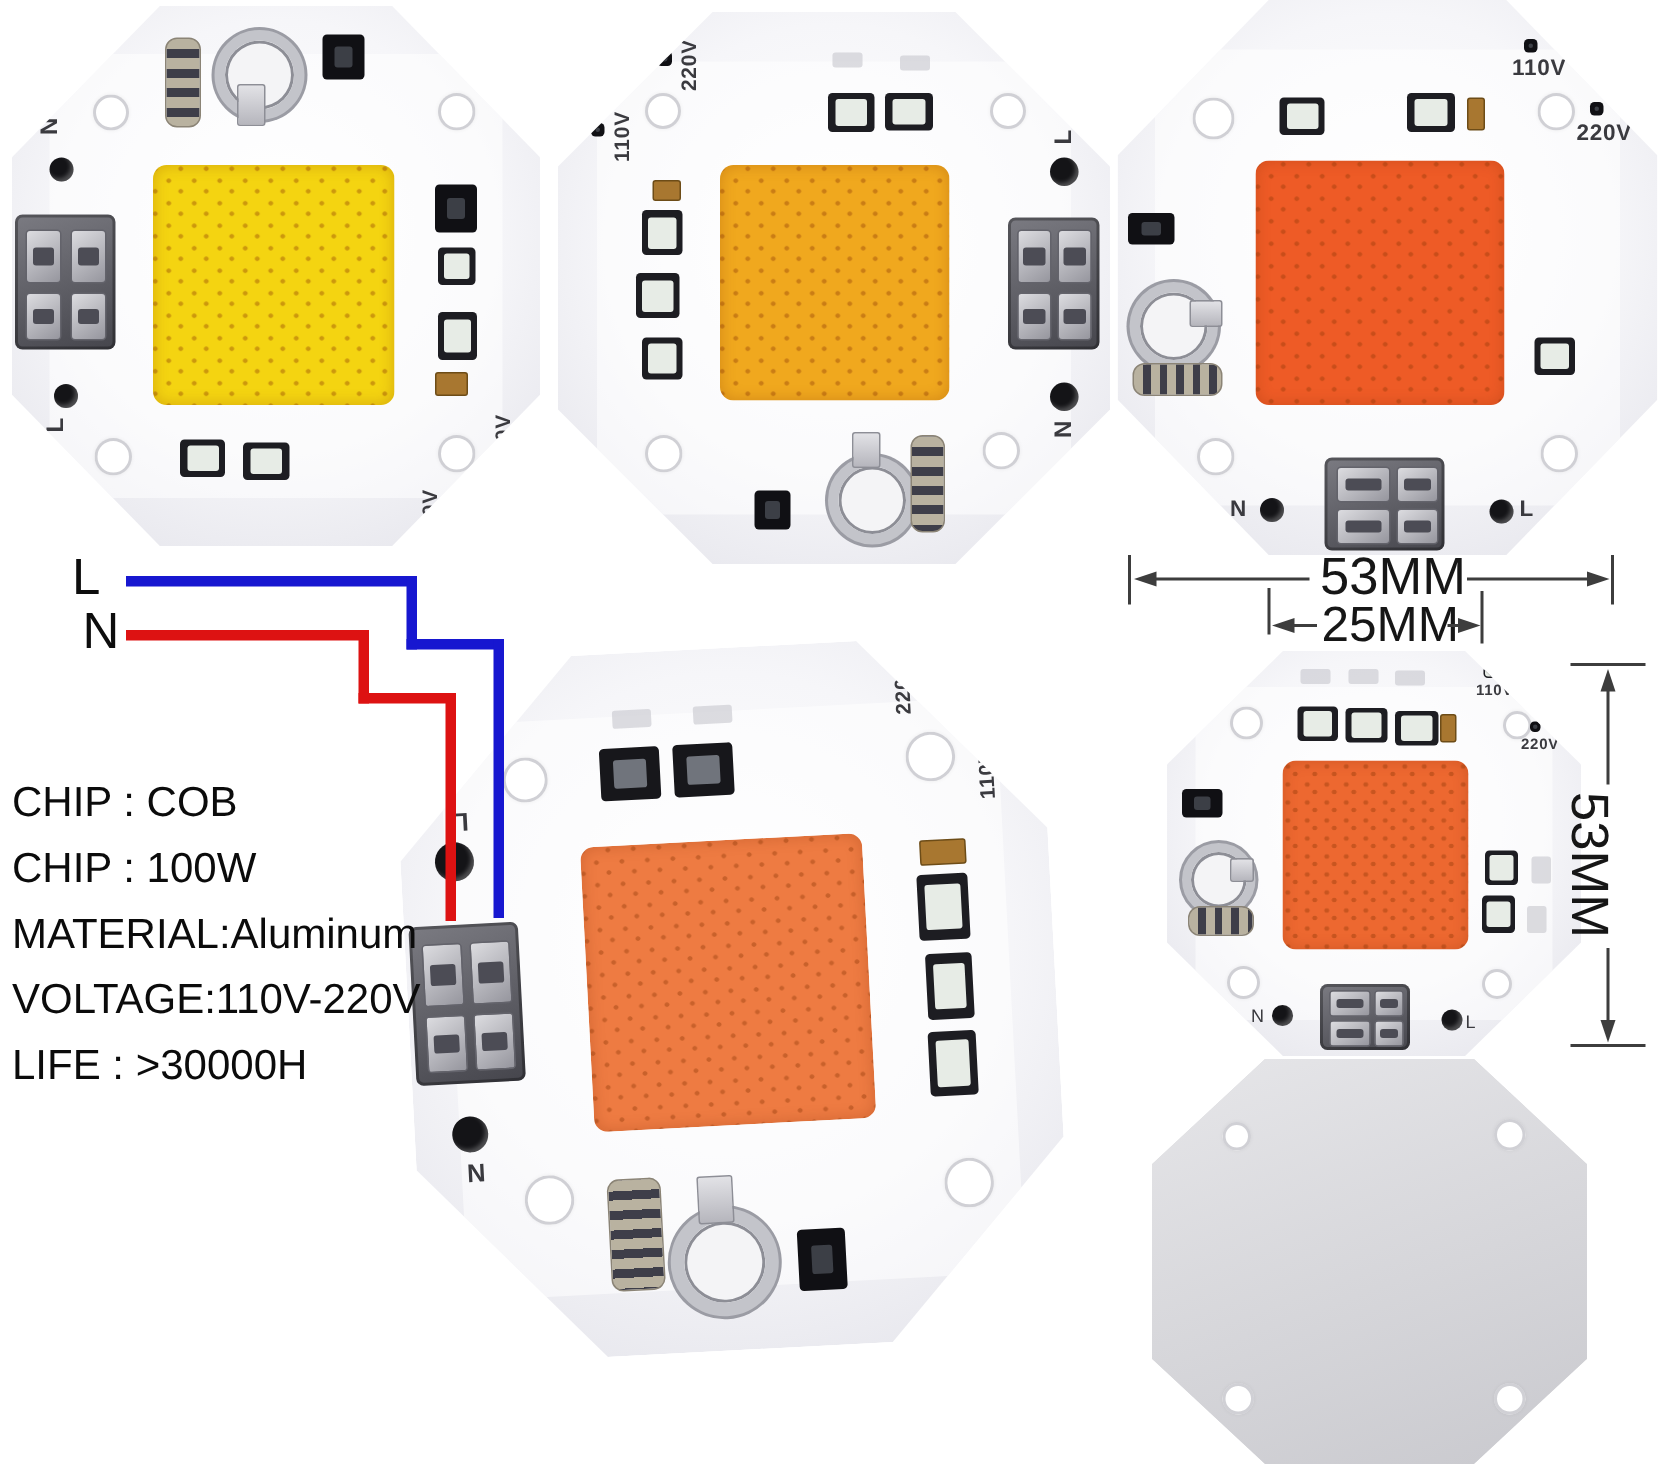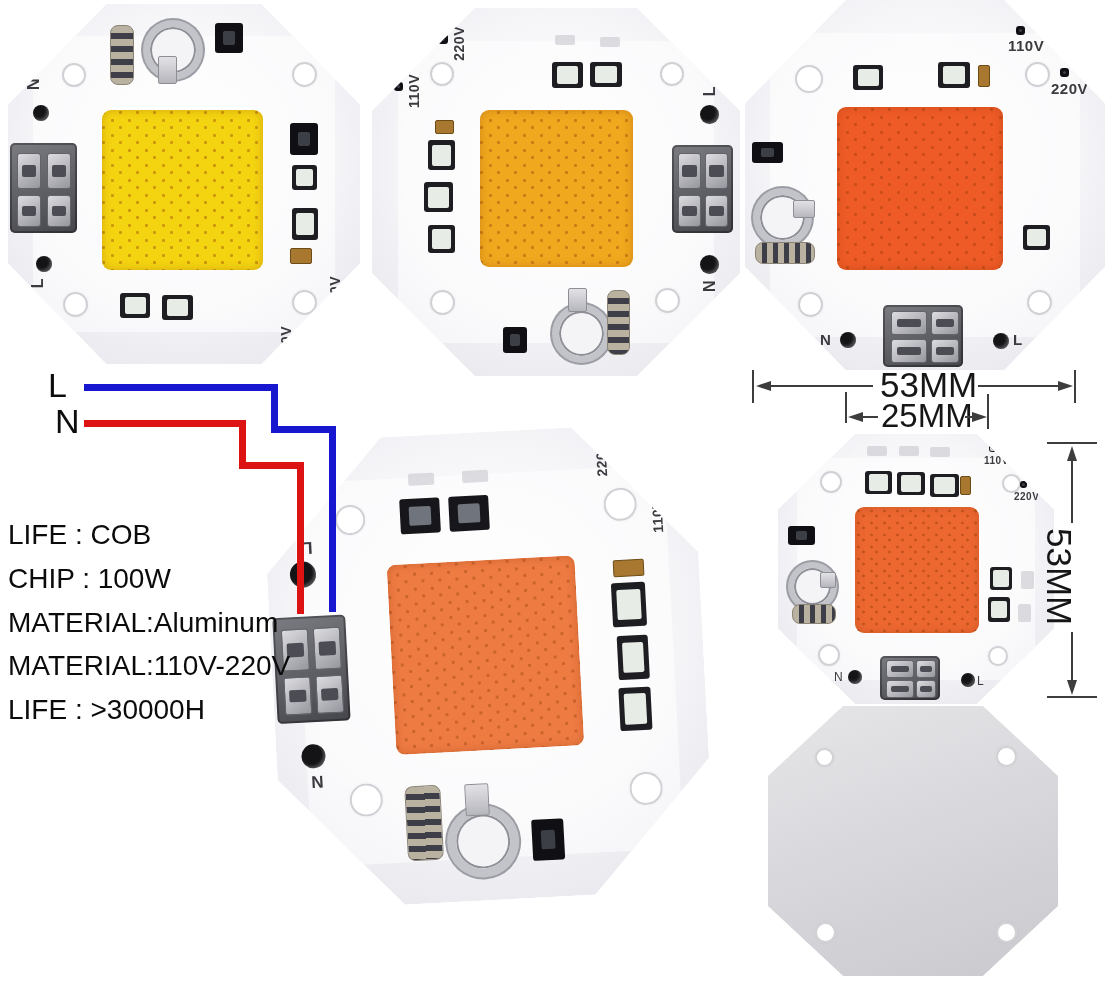--- a/index.html
+++ b/index.html
@@ -175,24 +175,24 @@
 <div class="wire" style="left: 84px; top: 384px; width: 194px; height: 7px; background-color: rgb(23, 23, 208);"></div>
 <div class="wire" style="left: 271px; top: 384px; width: 7px; height: 49px; background-color: rgb(23, 23, 208);"></div>
 <div class="wire" style="left: 271px; top: 426px; width: 65px; height: 7px; background-color: rgb(23, 23, 208);"></div>
 <div class="wire" style="left: 329px; top: 426px; width: 7px; height: 186px; background-color: rgb(23, 23, 208);"></div>
 
 <div class="wire" style="left: 84px; top: 420px; width: 162px; height: 7px; background-color: rgb(221, 18, 18);"></div>
 <div class="wire" style="left: 239px; top: 420px; width: 7px; height: 49px; background-color: rgb(221, 18, 18);"></div>
 <div class="wire" style="left: 239px; top: 462px; width: 65px; height: 7px; background-color: rgb(221, 18, 18);"></div>
 <div class="wire" style="left: 297px; top: 462px; width: 7px; height: 152px; background-color: rgb(221, 18, 18);"></div>
 
-<div class="spec-line" style="top:521px;">LIFE : COB</div>
+<div class="spec-line" style="top:521px;">CHIP : COB</div>
 <div class="spec-line" style="top:565px;">CHIP : 100W</div>
 <div class="spec-line" style="top:609px;">MATERIAL:Aluminum</div>
-<div class="spec-line" style="top:652px;">MATERIAL:110V-220V</div>
+<div class="spec-line" style="top:652px;">VOLTAGE:110V-220V</div>
 <div class="spec-line" style="top:696px;">LIFE : &gt;30000H</div>
 
 <div class="module" style="left:272px;top:432px;width:432px;height:468px;transform:rotate(-3deg);">
   <div class="sheen"></div>
   <div class="hole" style="left:71px;top:66px;width:30px;height:30px;"></div>
   <div class="hole" style="left:340px;top:63px;width:33px;height:33px;"></div>
   <div class="hole" style="left:71px;top:345px;width:33px;height:33px;"></div>
   <div class="hole" style="left:351px;top:348px;width:33px;height:33px;"></div>
   <div class="cob" style="left: 120px; top: 128px; width: 188px; height: 190px; background-color: rgb(238, 123, 66);"></div>
   <div class="pad" style="left:146px;top:38px;width:26px;height:12px;"></div>

